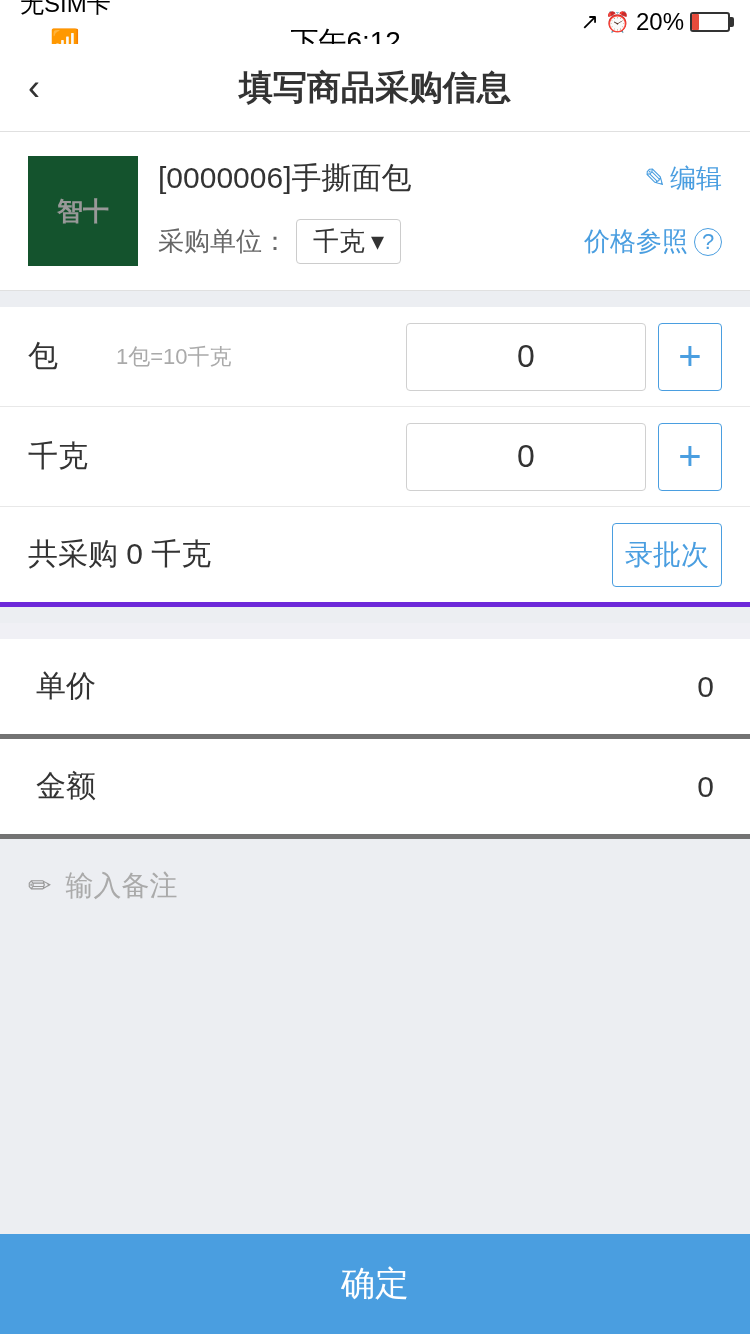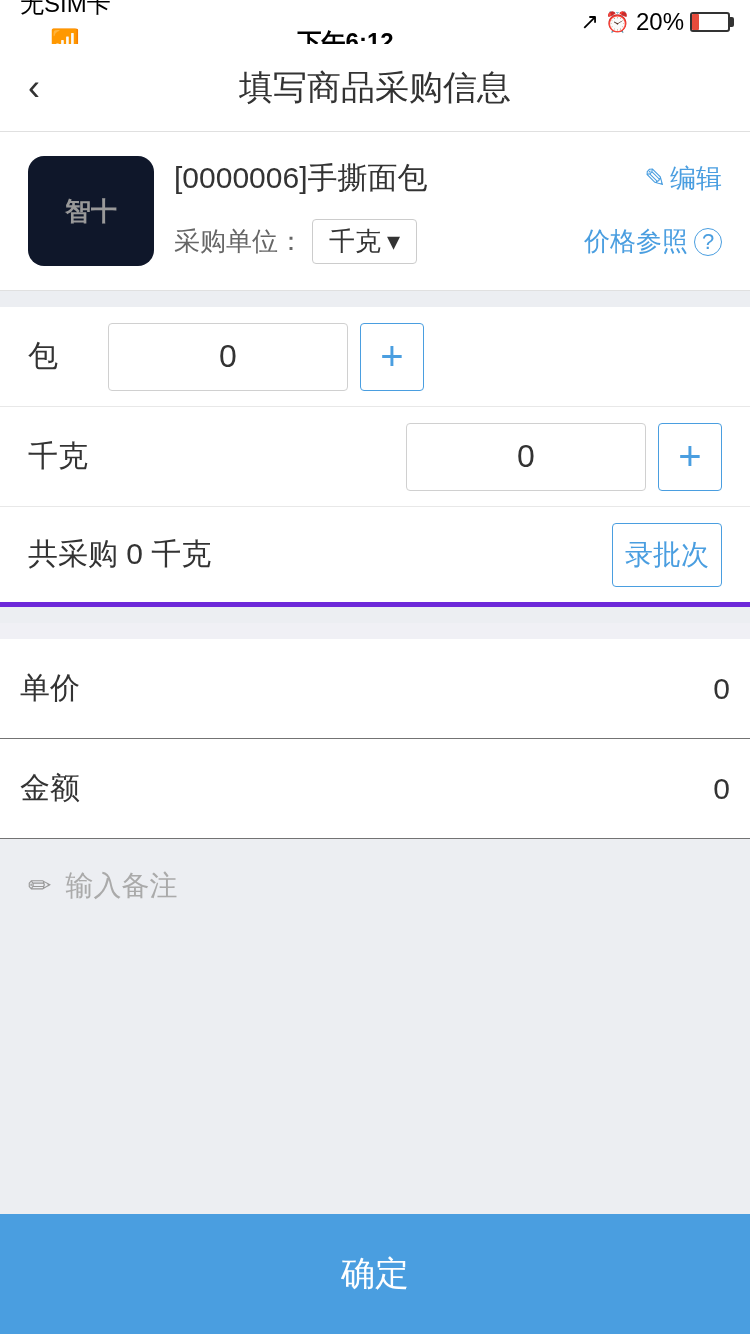--- a/index.html
+++ b/index.html
@@ -25,22 +25,22 @@
       font-size: 24px;
       color: #000;
     }
     .status-left {
       display: flex;
       align-items: center;
       gap: 8px;
       flex-direction: column;
     }
     .status-center {
-      font-size: 24px;
-      font-weight: 700;
+      font-size: 28px;
+      font-weight: 400;
       margin-top: 40px;
     }
     .status-right {
       display: flex;
       align-items: center;
       gap: 6px;
       font-size: 24px;
     }
     .battery-icon {
       width: 40px;
@@ -82,39 +82,39 @@
     }
     .nav-back {
       position: absolute;
       left: 28px;
       font-size: 36px;
       color: #333;
       cursor: pointer;
     }
     .nav-title {
       font-size: 34px;
-      font-weight: 400;
+      font-weight: 700;
       color: #333;
     }
 
     
     .product-card {
       background: #fff;
       margin-top: 0;
       padding: 24px 28px;
       display: flex;
       align-items: center;
       gap: 20px;
       border-bottom: 1px solid #e0e0e0;
     }
     .product-img {
-      width: 126px;
+      width: 110px;
       height: 110px;
-      background: #0f172a;
-      border-radius: 16px;
+      background: #14532d;
+      border-radius: 0;
       display: flex;
       align-items: center;
       justify-content: center;
       flex-shrink: 0;
     }
     .product-img-text {
       font-size: 26px;
       color: #999;
       font-weight: bold;
     }
@@ -254,23 +254,23 @@
 
     
     .price-section {
       background: #fff;
       margin-top: 16px;
     }
     .price-row {
       display: flex;
       align-items: center;
       justify-content: space-between;
-      padding: 0 20px;
+      padding: 0 36px;
       height: 100px;
-      border-bottom: 1px solid #737373;
+      border-bottom: 5px solid #737373;
     }
     .price-label {
       font-size: 30px;
       color: #333;
     }
     .price-value {
       font-size: 30px;
       color: #333;
     }
 
@@ -300,21 +300,21 @@
       flex: 1;
       min-height: 300px;
     }
 
     
     .confirm-bar {
       position: fixed;
       bottom: 0;
       left: 0;
       width: 750px;
-      height: 120px;
+      height: 100px;
       background: #4a9ee0;
       display: flex;
       align-items: center;
       justify-content: center;
       cursor: pointer;
     }
     .confirm-text {
       font-size: 34px;
       color: #fff;
       font-weight: 500;
@@ -371,20 +371,21 @@
     </div>
   </div>
 </div>
 
 <div class="section-divider"></div>
 
 <div class="input-section">
 
   <div class="input-row">
     <span class="input-label">包</span>
+    <span class="input-sub">1包=10千克</span>
     <div class="input-field">
       <span>0</span>
     </div>
     <div class="plus-btn">+</div>
   </div>
 
   <div class="input-row">
     <span class="input-label">千克</span>
     <span class="input-sub"></span>
     <div class="input-field">

